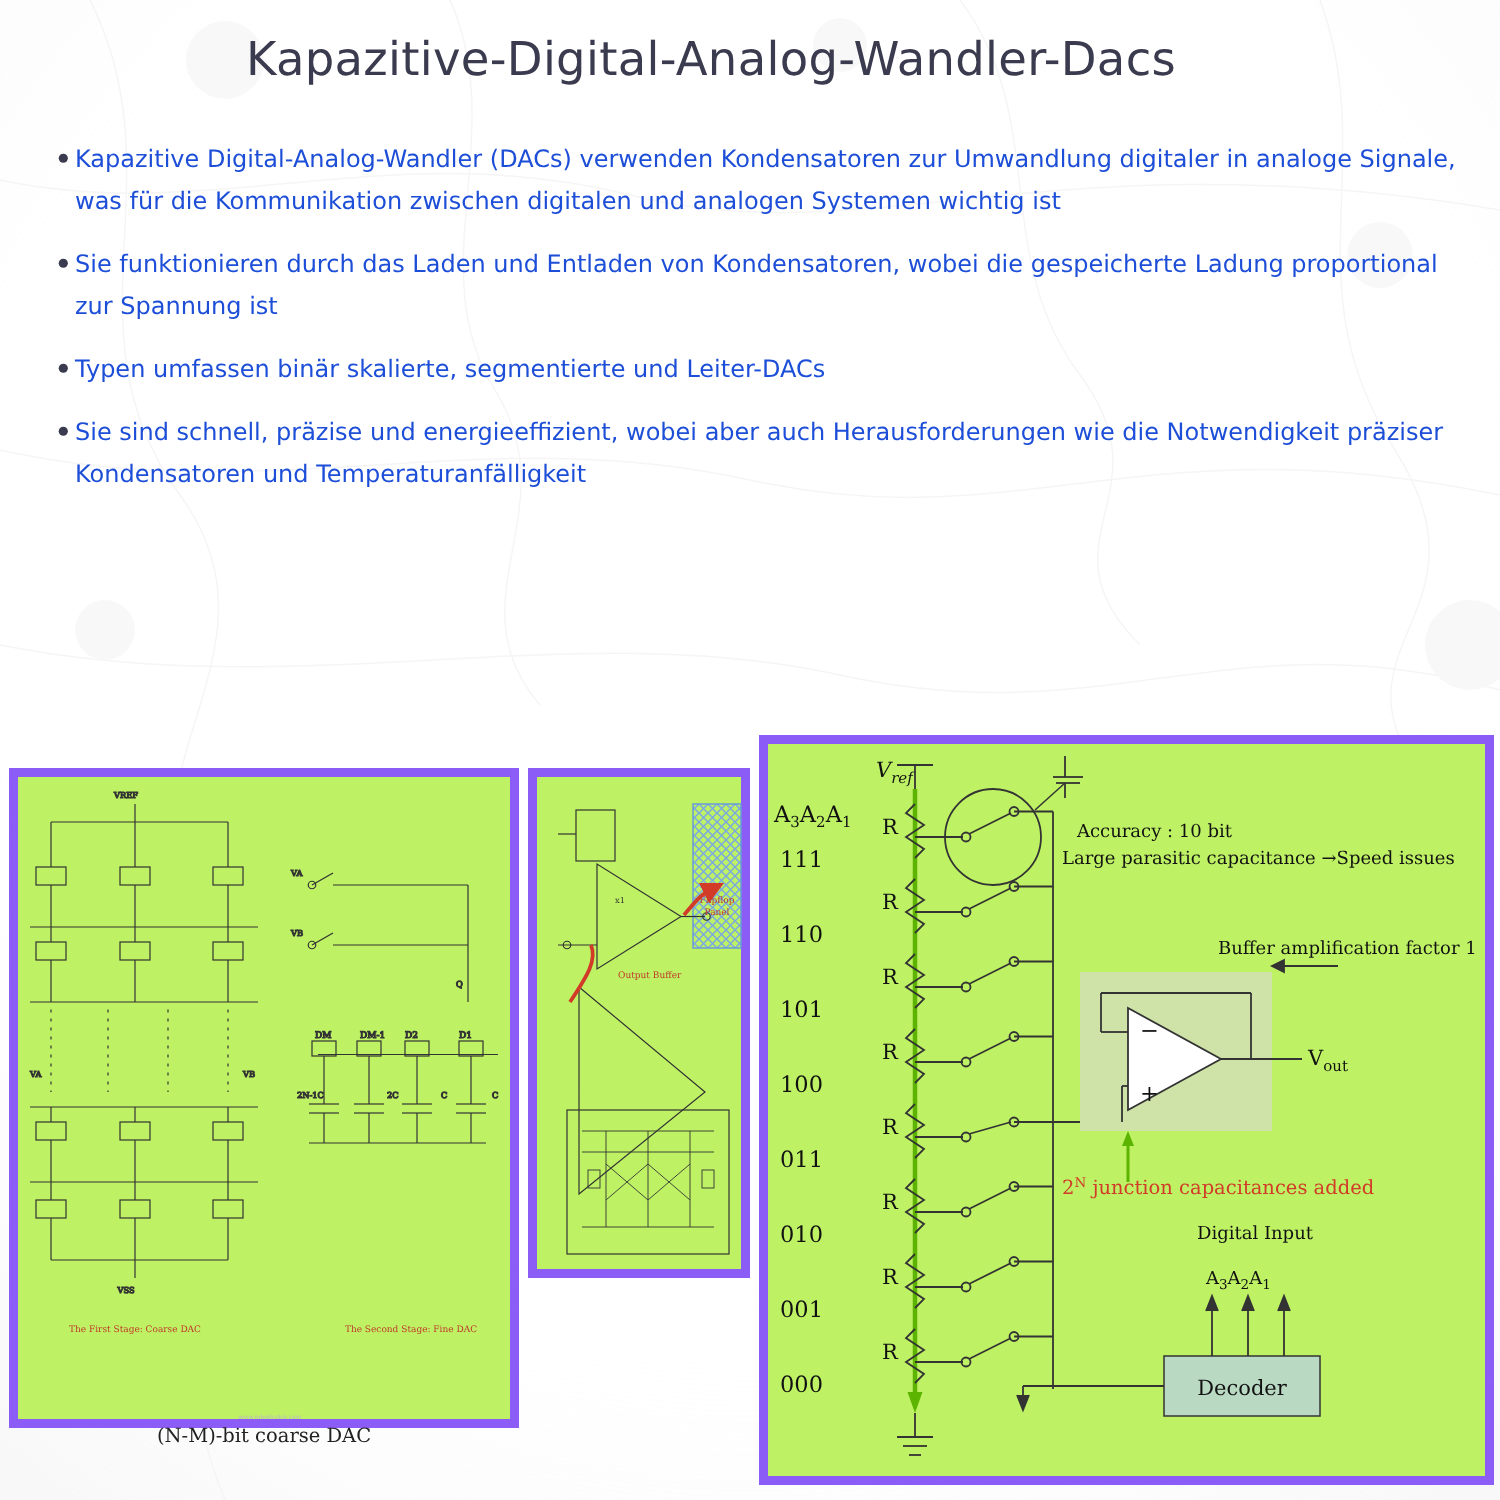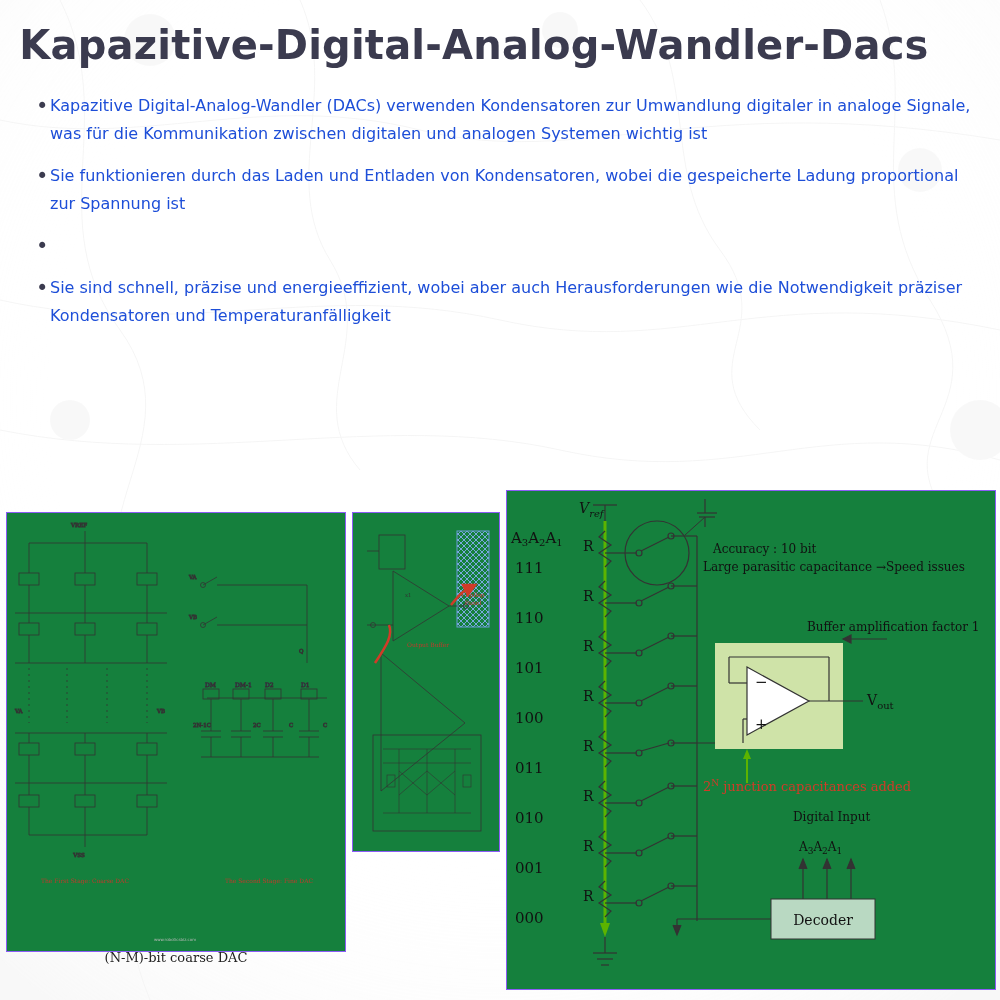--- a/index.html
+++ b/index.html
@@ -20,22 +20,22 @@
     inset: 0;
     pointer-events: none;
     opacity: 0.35;
   }
   .page-title {
     position: absolute;
     top: 22px;
     left: 0;
     width: 948px;
     text-align: center;
-    font-size: 40px;
-    font-weight: bold;
+    font-size: 31px;
+    font-weight: normal;
     color: #3b3b4f;
     letter-spacing: 0.2px;
   }
   .bullets {
     position: absolute;
     top: 92px;
     left: 36px;
     width: 940px;
   }
   .bullet {
@@ -58,22 +58,22 @@
   
   .figure {
     position: absolute;
     left: 0;
     top: 490px;
     width: 1000px;
     height: 510px;
   }
   .panel {
     position: absolute;
-    background: #15803d;
-    border: 1px solid #8b5cf6;
+    background: #bef264;
+    border: 6px solid #8b5cf6;
     box-sizing: border-box;
     text-align: center;
   }
   .panel-a { left: 6px;   top: 22px;  width: 340px; height: 440px; }
   .panel-b { left: 352px; top: 22px;  width: 148px; height: 340px; }
   .panel-c { left: 506px; top: 0px;   width: 490px; height: 500px; }
 
   .cap {
     position: absolute;
     text-align: center;
@@ -133,20 +133,21 @@
   <div class="bullet">
     <span class="dot">•</span>
     <span class="txt">Kapazitive Digital-Analog-Wandler (DACs) verwenden Kondensatoren zur Umwandlung digitaler in analoge Signale, was für die Kommunikation zwischen digitalen und analogen Systemen wichtig ist</span>
   </div>
   <div class="bullet">
     <span class="dot">•</span>
     <span class="txt">Sie funktionieren durch das Laden und Entladen von Kondensatoren, wobei die gespeicherte Ladung proportional zur Spannung ist</span>
   </div>
   <div class="bullet">
     <span class="dot">•</span>
+    <span class="txt">Typen umfassen binär skalierte, segmentierte und Leiter-DACs</span>
   </div>
   <div class="bullet">
     <span class="dot">•</span>
     <span class="txt">Sie sind schnell, präzise und energieeffizient, wobei aber auch Herausforderungen wie die Notwendigkeit präziser Kondensatoren und Temperaturanfälligkeit</span>
   </div>
 </div>
 
 <div class="figure">
 
   <div class="panel panel-a">

